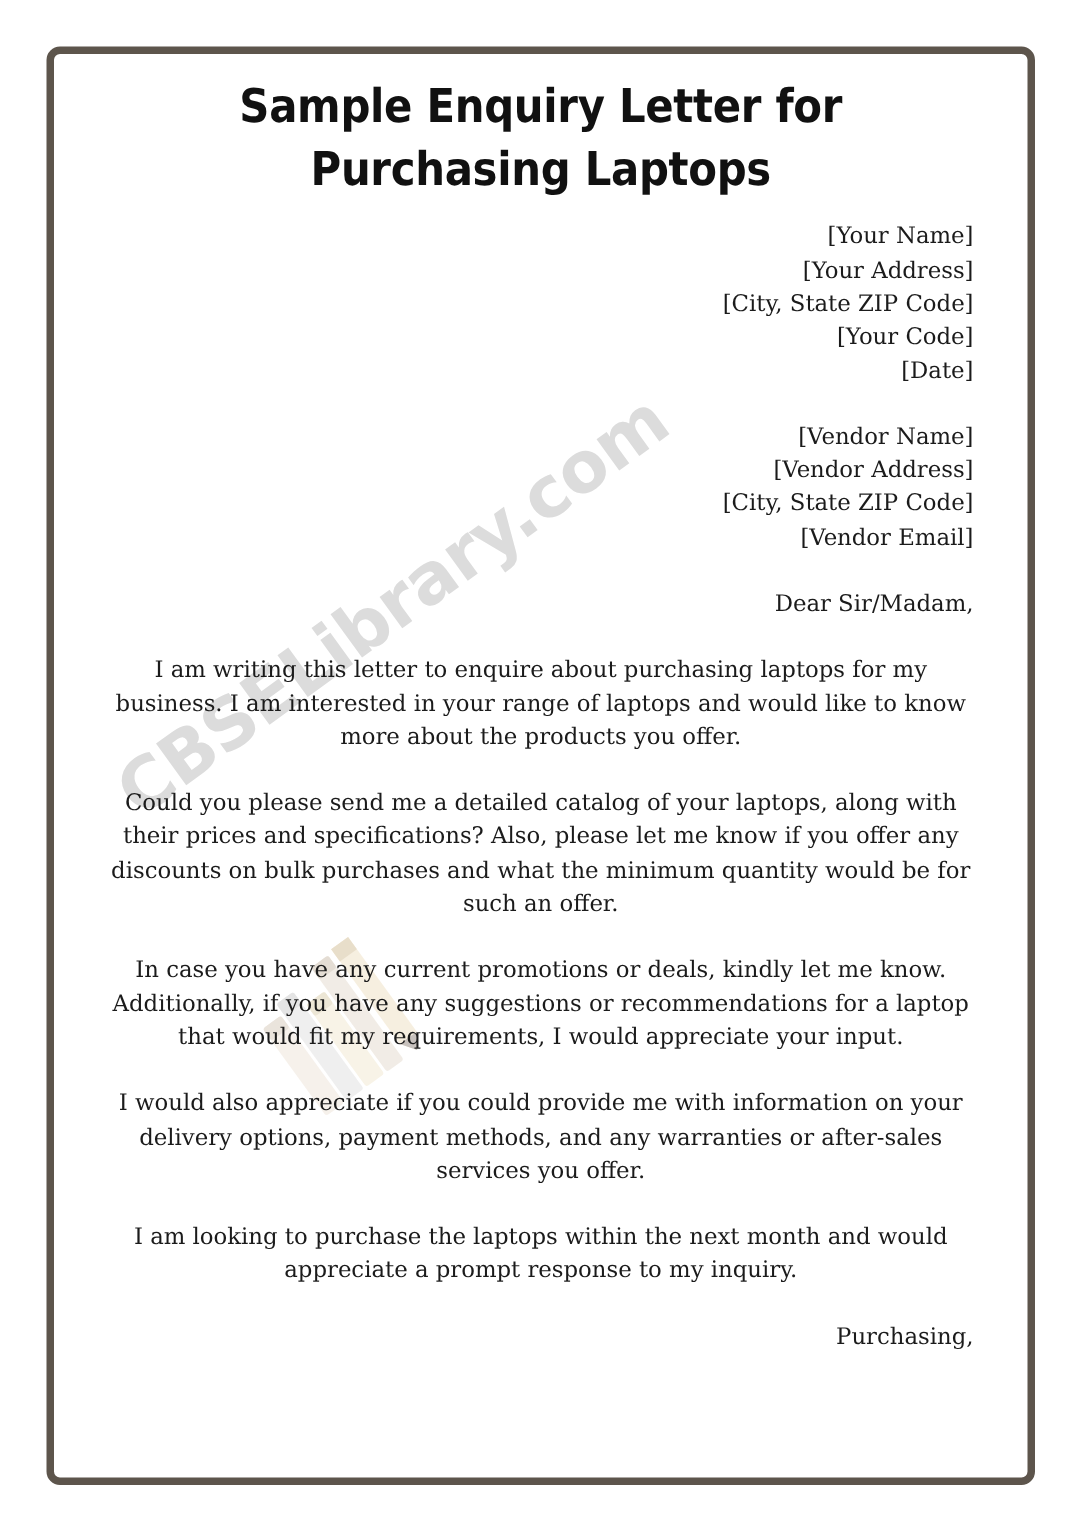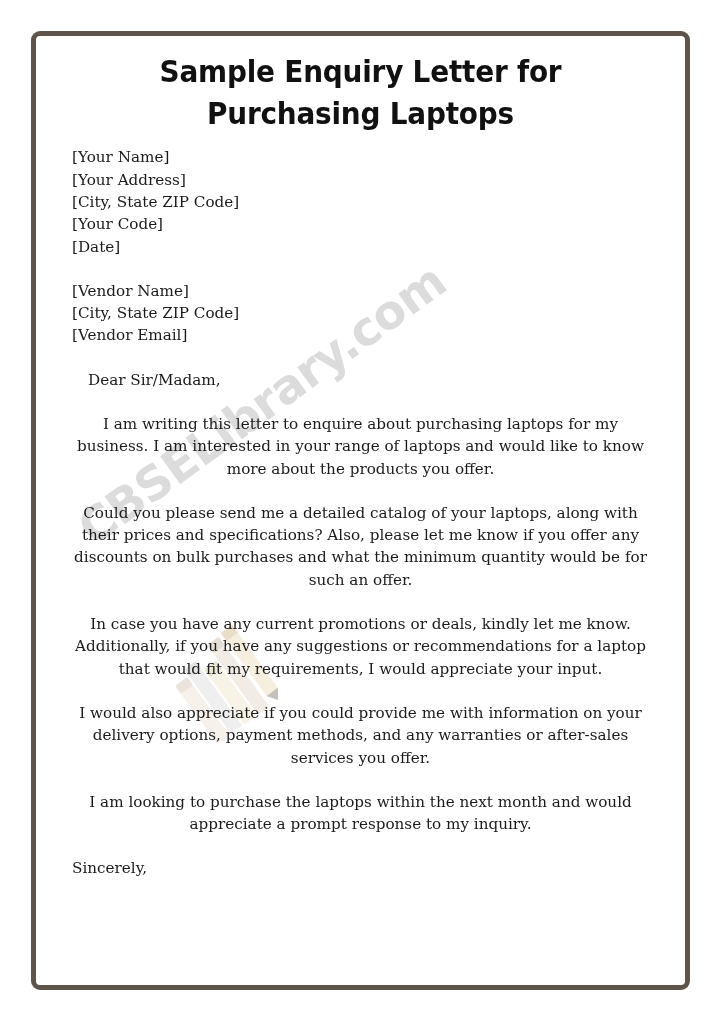--- a/index.html
+++ b/index.html
@@ -92,20 +92,21 @@
     line-height: 1.36;
     color: #111111;
     letter-spacing: -0.2px;
   }
 
   .blk {
     margin: 0;
     color: #1b1b1b;
     font-size: 15.2px;
     line-height: 22.3px;
+    text-align: right;
   }
 
   .addr-line {
     margin: 0;
     white-space: nowrap;
   }
 
   .addr-block { margin: 0 0 22px 0; }
   .salutation { margin: 0 0 22px 16px; }
   .para { margin: 0 0 22px 0; text-align: center; }
@@ -144,29 +145,30 @@
       <div class="blk addr-block">
         <div class="addr-line">[Your Name]</div>
         <div class="addr-line">[Your Address]</div>
         <div class="addr-line">[City, State ZIP Code]</div>
         <div class="addr-line">[Your Code]</div>
         <div class="addr-line">[Date]</div>
       </div>
 
       <div class="blk addr-block">
         <div class="addr-line">[Vendor Name]</div>
+        <div class="addr-line">[Vendor Address]</div>
         <div class="addr-line">[City, State ZIP Code]</div>
         <div class="addr-line">[Vendor Email]</div>
       </div>
 
       <p class="blk salutation">Dear Sir/Madam,</p>
 
       <p class="blk para">I am writing this letter to enquire about purchasing laptops for my business. I am interested in your range of laptops and would like to know more about the products you offer.</p>
       <p class="blk para">Could you please send me a detailed catalog of your laptops, along with their prices and specifications? Also, please let me know if you offer any discounts on bulk purchases and what the minimum quantity would be for such an offer.</p>
       <p class="blk para">In case you have any current promotions or deals, kindly let me know. Additionally, if you have any suggestions or recommendations for a laptop that would fit my requirements, I would appreciate your input.</p>
       <p class="blk para">I would also appreciate if you could provide me with information on your delivery options, payment methods, and any warranties or after-sales services you offer.</p>
       <p class="blk para">I am looking to purchase the laptops within the next month and would appreciate a prompt response to my inquiry.</p>
 
-      <p class="blk closing">Sincerely,</p>
+      <p class="blk closing">Purchasing,</p>
 
     </div>
   </div>
 </div>
 
 </body></html>

